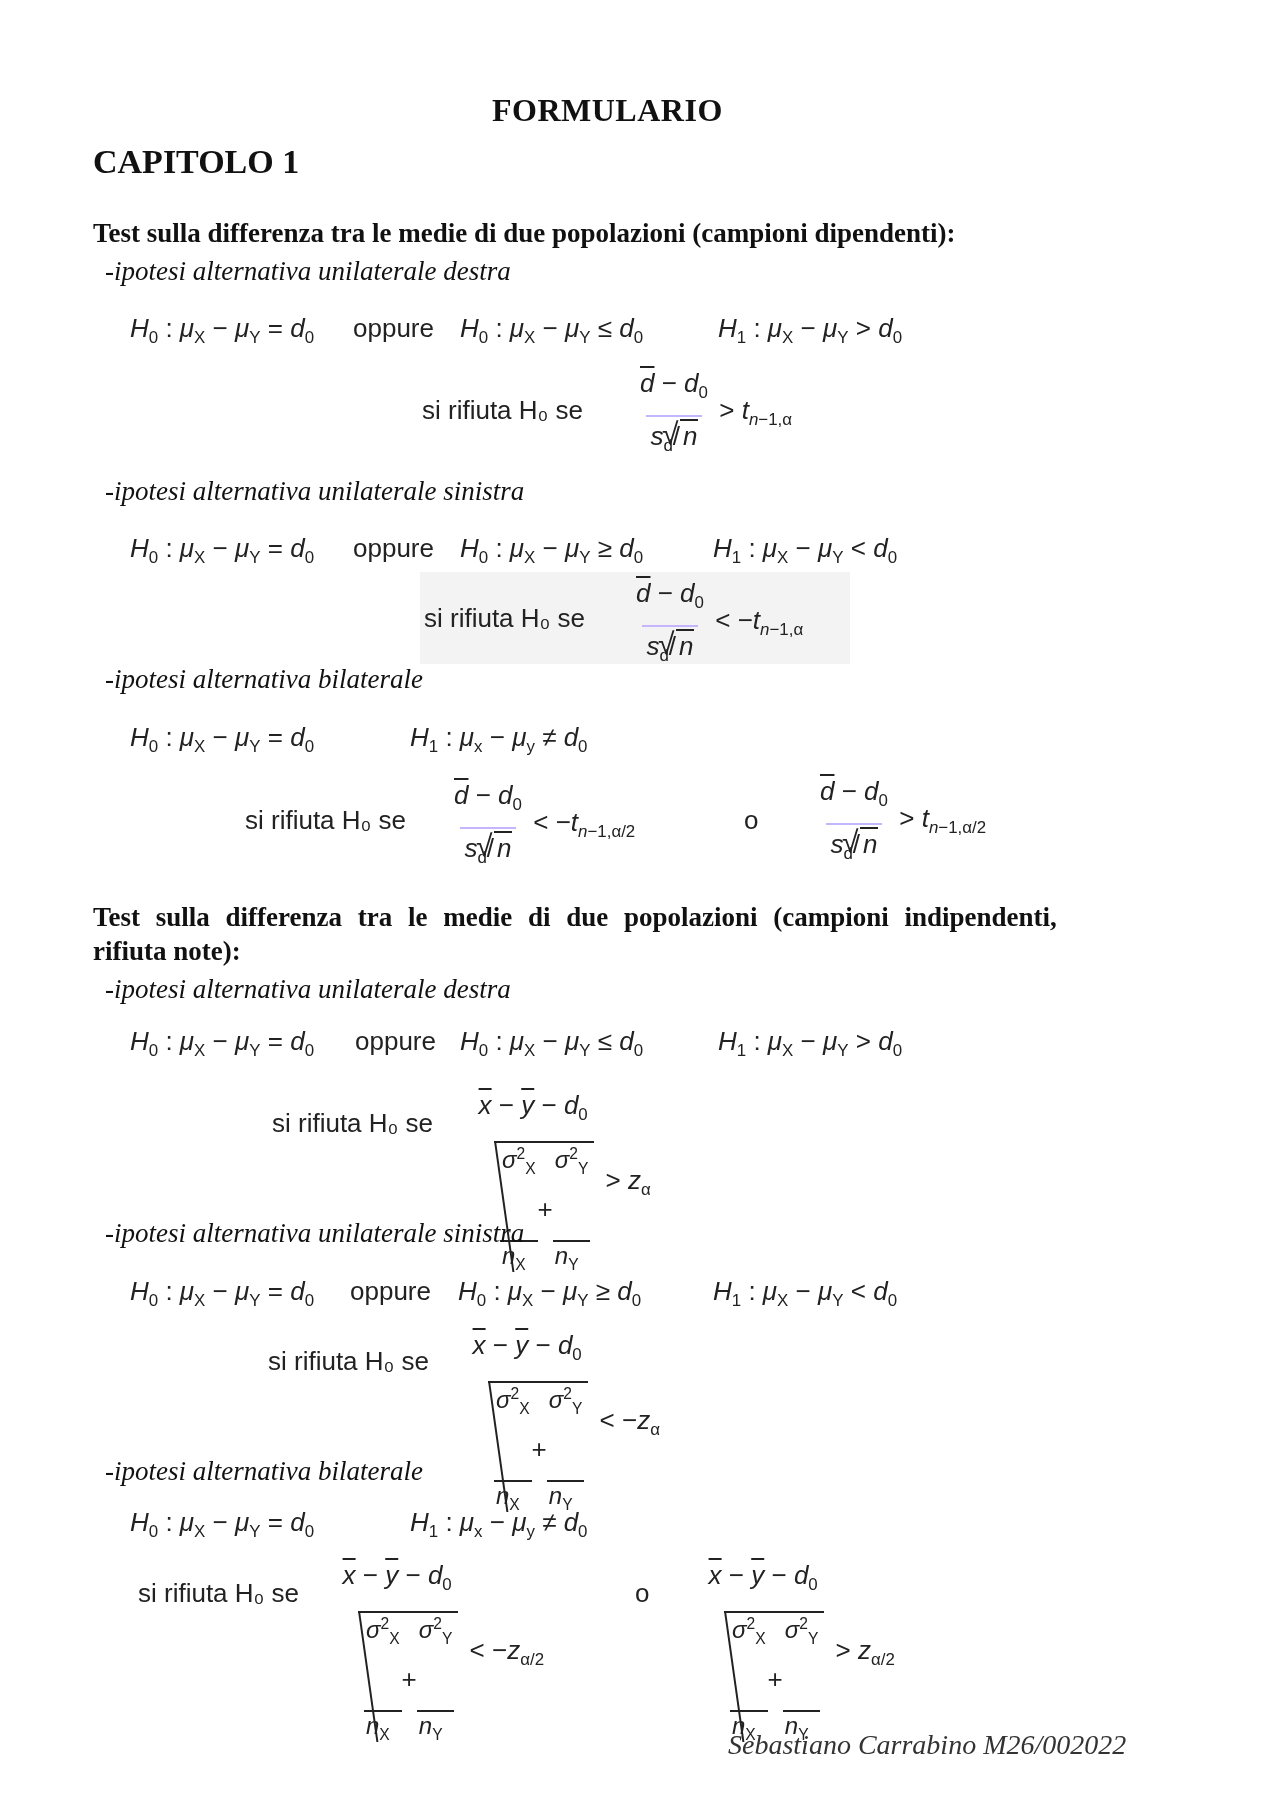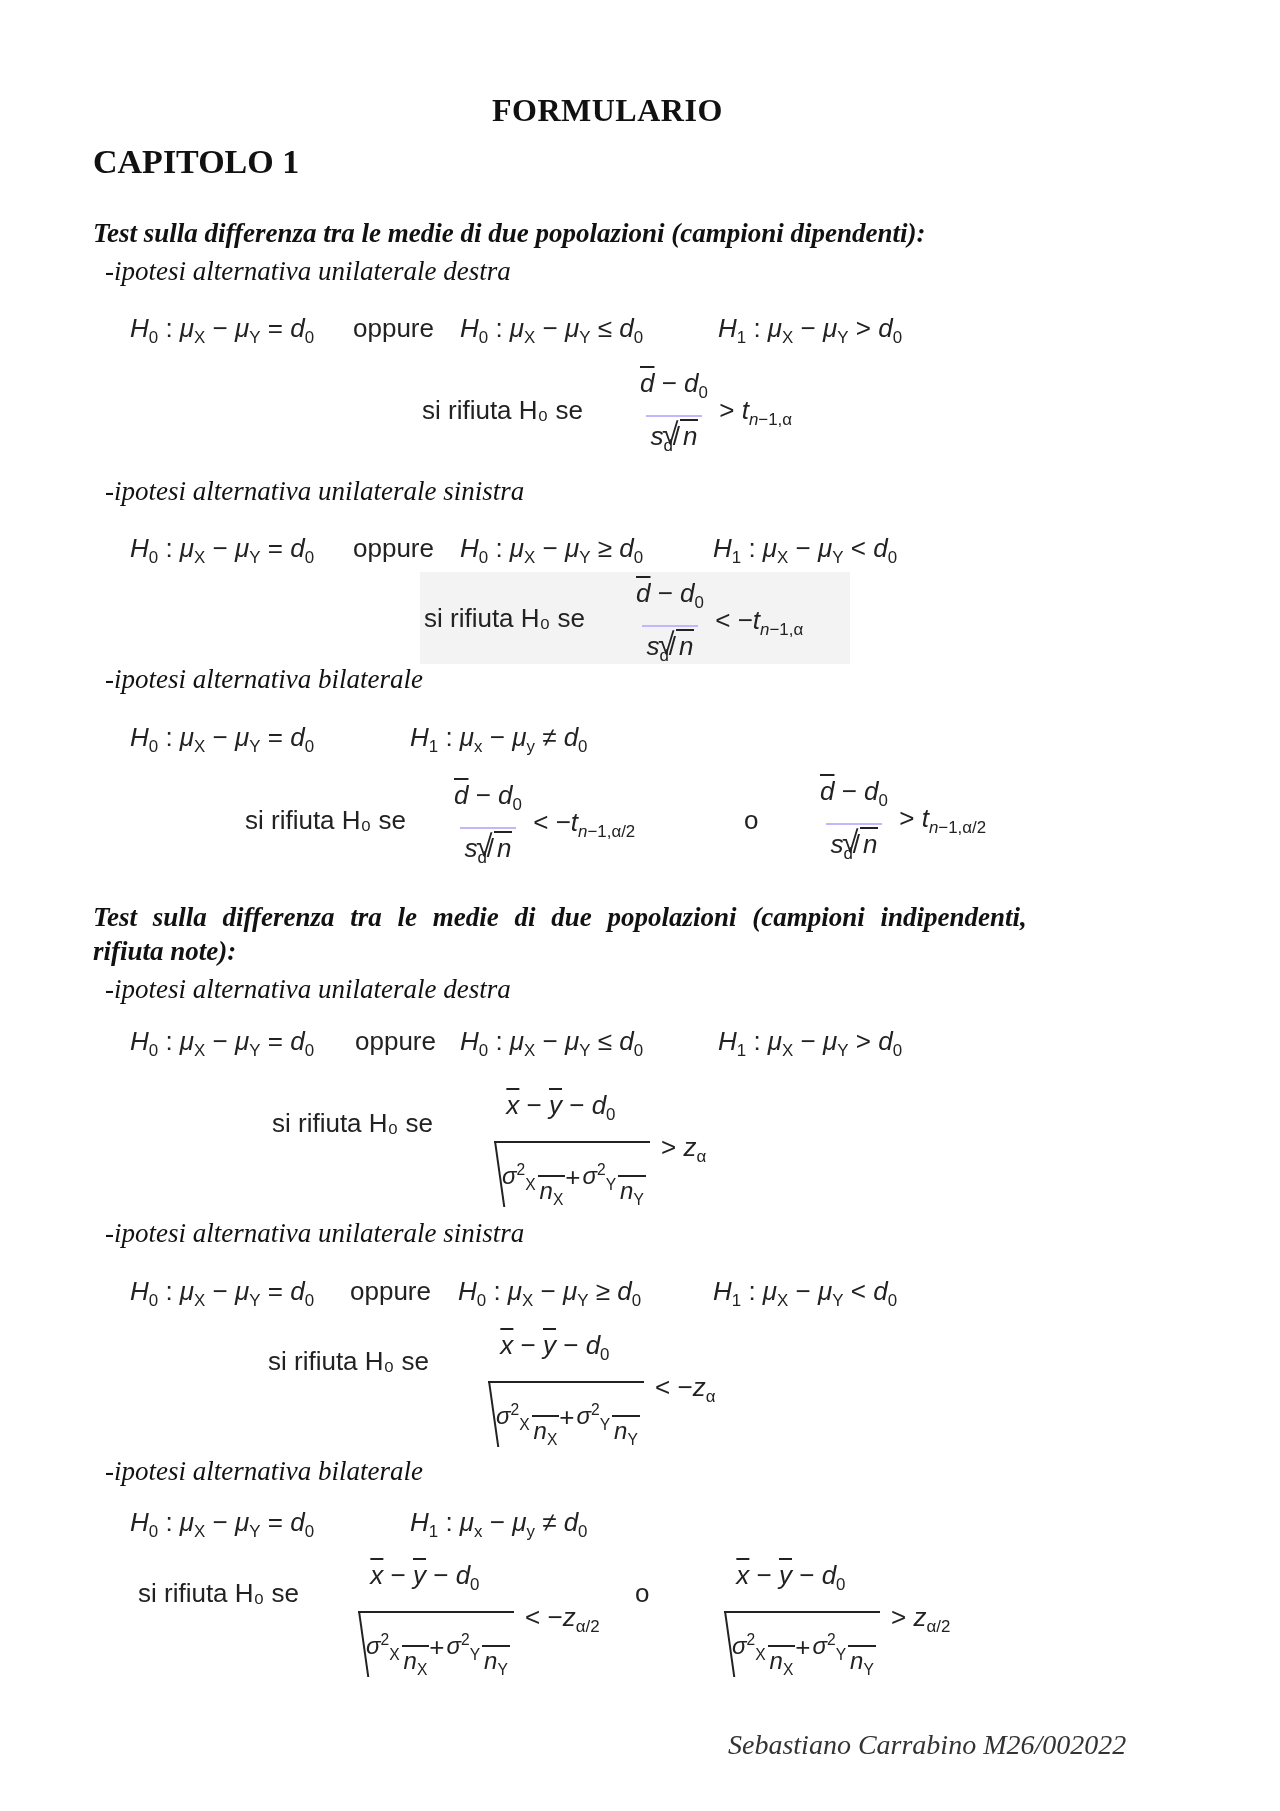--- a/index.html
+++ b/index.html
@@ -2,33 +2,33 @@
 <html><head>
 <meta charset="utf-8">
 <style>
   html, body { margin:0; padding:0; background:#ffffff; }
   body { width:1280px; height:1811px; position:relative; overflow:hidden; color:#111; }
   .serif { font-family:"Liberation Serif","DejaVu Serif",serif; }
   .sans { font-family:"Liberation Sans","DejaVu Sans",sans-serif; }
   .abs { position:absolute; white-space:nowrap; }
   .title { font-weight:bold; font-size:32px; letter-spacing:0.5px; }
   .chapter { font-weight:bold; font-size:34px; }
-  .section { font-weight:bold; font-style:italic; font-size:27px;text-align:right; }
+  .section { font-weight:bold; font-size:27px;text-align:right; }
   .sub { font-style:italic; font-size:27px; }
   .math { font-size:26px; color:#222; }
   .math i { font-style:italic; }
   .frac { display:inline-flex; flex-direction:column; align-items:center; vertical-align:middle; }
   .frac .num { padding:0 4px 12px; }
   .frac .den { border-top:2px solid #c4b5fd; padding:4px 4px 0; }
   .ovl { text-decoration:overline; }
   .sqrt { border-top:2px solid #222; padding-left:3px; position:relative; }
   .sqrt::before { content:"√"; position:absolute; left:-18px; top:-4px; font-size:30px; }
   .bigsqrt { display:inline-flex; align-items:center; border-top:2px solid #222; position:relative; padding:2px 4px 0 6px; margin-left:22px; }
   .bigsqrt::before { content:""; position:absolute; left:-20px; top:-2px; width:20px; height:100%; border-right:2px solid #222; transform:skewX(8deg); transform-origin:top; }
-  .smallfrac { display:inline-flex; flex-direction:row; align-items:center; vertical-align:middle; font-size:24px; }
+  .smallfrac { display:inline-flex; flex-direction:column; vertical-align:middle; font-size:24px;gap:32px; }
   .smallfrac .n { padding:0 2px; }
   .smallfrac .d { border-top:2px solid #222; padding:0 2px;margin-top:30px; }
   sub, sup { font-size:0.65em; }
   .sig { font-style:italic; font-size:28px; color:#333; }
   .scan { background:#f3f3f3; }
 </style>
 </head>
 <body>
 
 <div class="abs serif title" style="left:492px; top:92px;">FORMULARIO</div>

